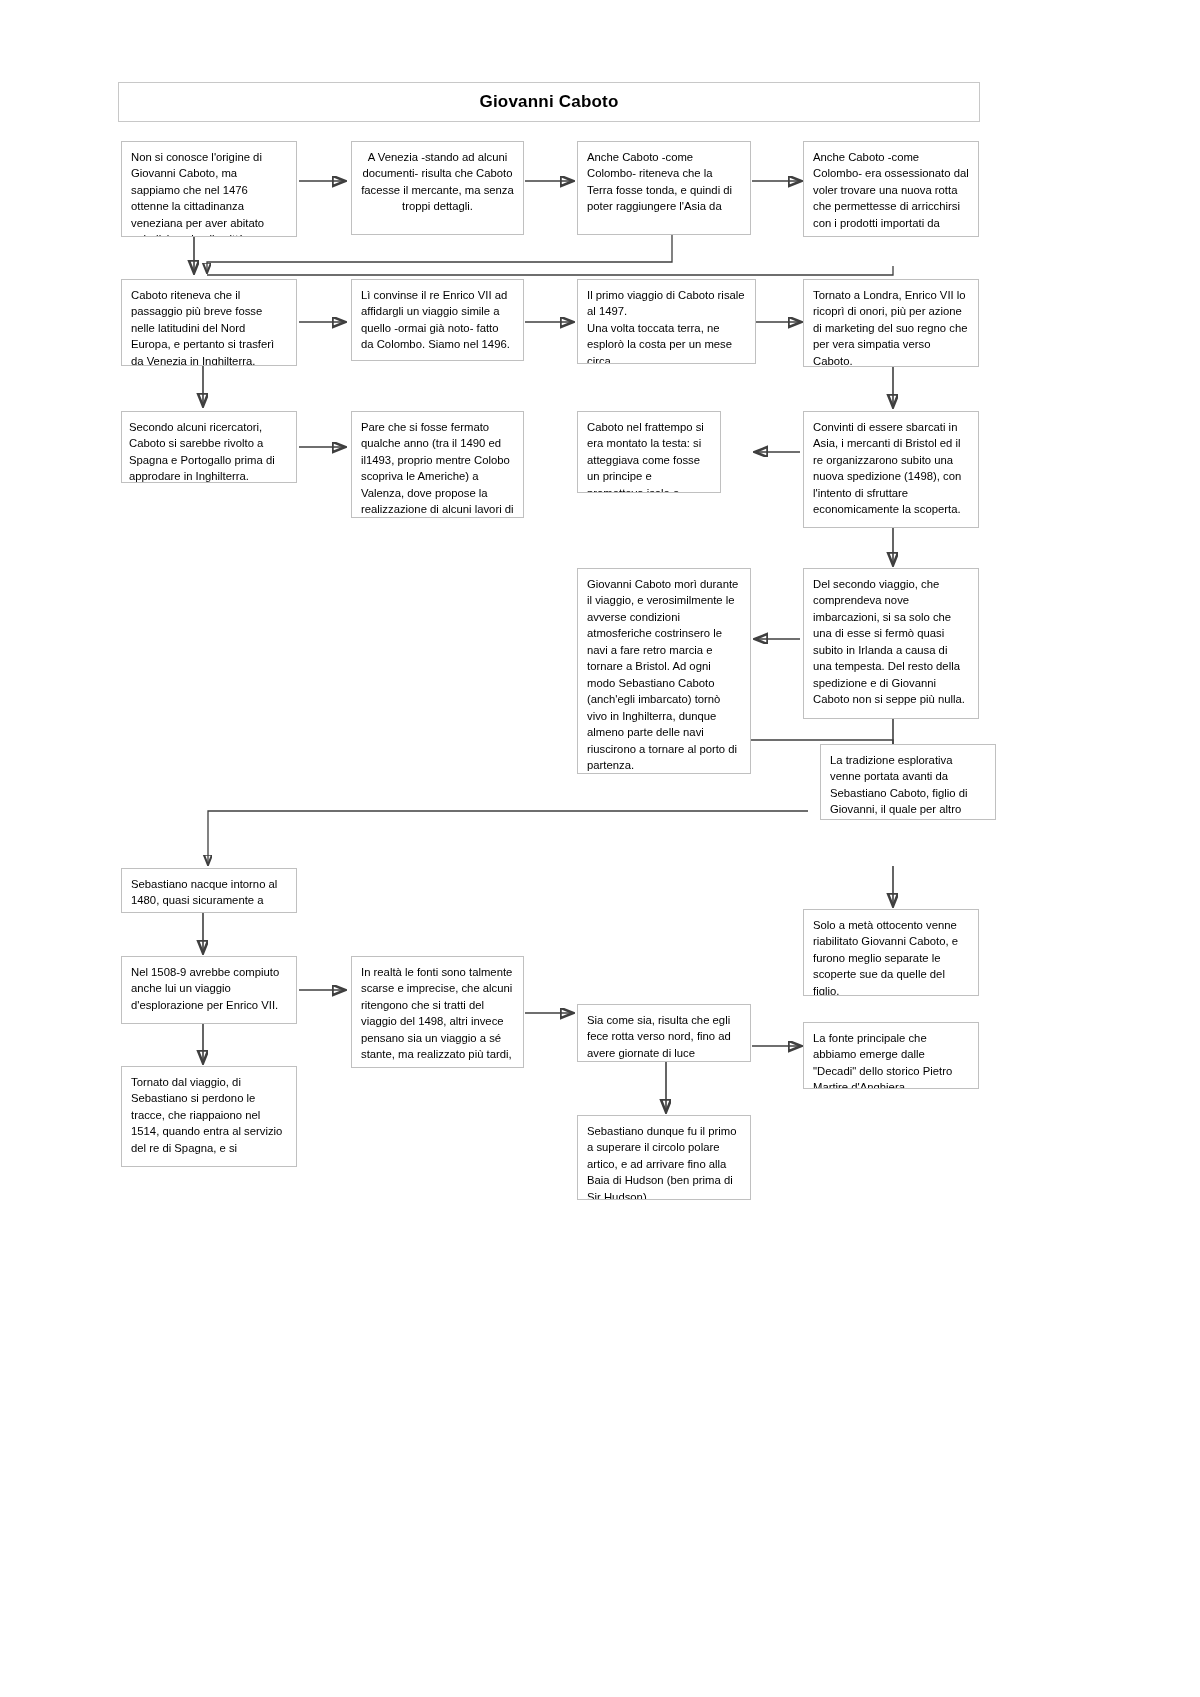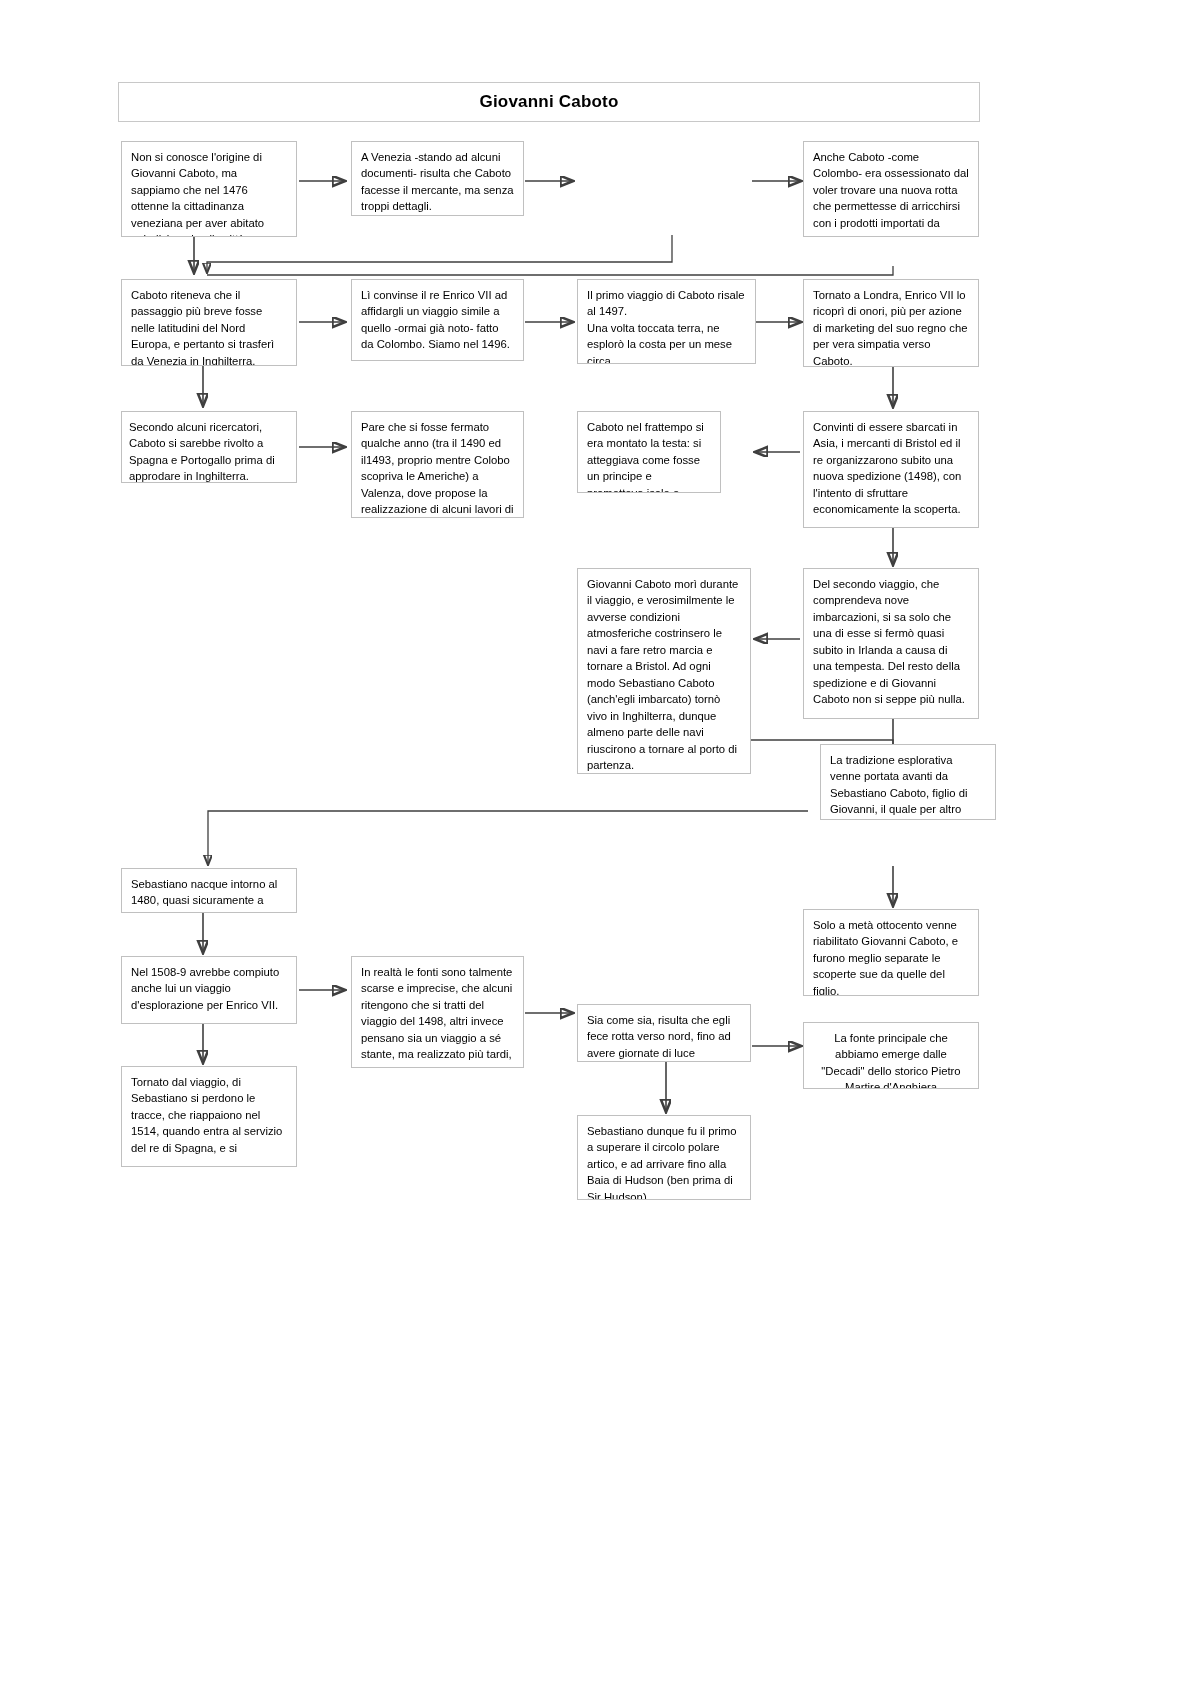--- a/index.html
+++ b/index.html
@@ -121,40 +121,41 @@
     <line x1="203" y1="1024" x2="203" y2="1062" marker-end="url(#arrow)"></line>
 
     <line x1="525" y1="1013" x2="572" y2="1013" marker-end="url(#arrow)"></line>
 
     <line x1="752" y1="1046" x2="800" y2="1046" marker-end="url(#arrow)"></line>
 
     <line x1="666" y1="1062" x2="666" y2="1111" marker-end="url(#arrow)"></line>
   </svg>
 
   <div class="node" style="left:121px; top:141px; width:176px; height:96px;">Non si conosce l'origine di Giovanni Caboto, ma sappiamo che nel 1476 ottenne la cittadinanza veneziana per aver abitato quindici anni nella città.</div>
-  <div class="node" style="left:351px; top:141px; width:173px; height:75px;">A Venezia -stando ad alcuni documenti- risulta che Caboto facesse il mercante, ma senza troppi dettagli.</div>
+  <div class="node" style="left:351px; top:141px; width:173px; height:94px;text-align:center;">A Venezia -stando ad alcuni documenti- risulta che Caboto facesse il mercante, ma senza troppi dettagli.</div>
+  <div class="node" style="left:577px; top:141px; width:174px; height:94px;">Anche Caboto -come Colombo- riteneva che la Terra fosse tonda, e quindi di poter raggiungere l'Asia da</div>
   <div class="node" style="left:803px; top:141px; width:176px; height:96px;">Anche Caboto -come Colombo- era ossessionato dal voler trovare una nuova rotta che permettesse di arricchirsi con i prodotti importati da</div>
 
   <div class="node" style="left:121px; top:279px; width:176px; height:87px;">Caboto riteneva che il passaggio più breve fosse nelle latitudini del Nord Europa, e pertanto si trasferì da Venezia in Inghilterra.</div>
   <div class="node" style="left:351px; top:279px; width:173px; height:82px;">Lì convinse il re Enrico VII ad affidargli un viaggio simile a quello -ormai già noto- fatto da Colombo. Siamo nel 1496.</div>
   <div class="node" style="left:577px; top:279px; width:179px; height:85px;">Il primo viaggio di Caboto risale al 1497.
 Una volta toccata terra, ne esplorò la costa per un mese circa.</div>
   <div class="node" style="left:803px; top:279px; width:176px; height:88px;">Tornato a Londra, Enrico VII lo ricoprì di onori, più per azione di marketing del suo regno che per vera simpatia verso Caboto.</div>
 
   <div class="node" style="left:121px; top:411px; width:176px; height:72px;padding-left:7px;">Secondo alcuni ricercatori, Caboto si sarebbe rivolto a Spagna e Portogallo prima di approdare in Inghilterra.</div>
   <div class="node" style="left:351px; top:411px; width:173px; height:107px;">Pare che si fosse fermato qualche anno (tra il 1490 ed il1493, proprio mentre Colobo scopriva le Americhe) a Valenza, dove propose la realizzazione di alcuni lavori di ampliamento del porto.</div>
   <div class="node" style="left:577px; top:411px; width:144px; height:82px;">Caboto nel frattempo si era montato la testa: si atteggiava come fosse un principe e prometteva isole e ricchezze a chicchessia.</div>
   <div class="node" style="left:803px; top:411px; width:176px; height:117px;">Convinti di essere sbarcati in Asia, i mercanti di Bristol ed il re organizzarono subito una nuova spedizione (1498), con l'intento di sfruttare economicamente la scoperta.</div>
 
   <div class="node" style="left:577px; top:568px; width:174px; height:206px;">Giovanni Caboto morì durante il viaggio, e verosimilmente le avverse condizioni atmosferiche costrinsero le navi a fare retro marcia e tornare a Bristol. Ad ogni modo Sebastiano Caboto (anch'egli imbarcato) tornò vivo in Inghilterra, dunque almeno parte delle navi riuscirono a tornare al porto di partenza.</div>
   <div class="node" style="left:803px; top:568px; width:176px; height:151px;">Del secondo viaggio, che comprendeva nove imbarcazioni, si sa solo che una di esse si fermò quasi subito in Irlanda a causa di una tempesta. Del resto della spedizione e di Giovanni Caboto non si seppe più nulla.</div>
 
   <div class="node" style="left:803px; top:744px; width:176px; height:76px;margin-left:17px;">La tradizione esplorativa venne portata avanti da Sebastiano Caboto, figlio di Giovanni, il quale per altro prese il merito di parte delle scoperte paterne.</div>
   <div class="node" style="left:803px; top:909px; width:176px; height:87px;">Solo a metà ottocento venne riabilitato Giovanni Caboto, e furono meglio separate le scoperte sue da quelle del figlio.</div>
-  <div class="node" style="left:803px; top:1022px; width:176px; height:67px;text-align:center;">La fonte principale che abbiamo emerge dalle "Decadi" dello storico Pietro Martire d'Anghiera</div>
+  <div class="node" style="left:803px; top:1022px; width:176px; height:67px;">La fonte principale che abbiamo emerge dalle "Decadi" dello storico Pietro Martire d'Anghiera</div>
 
   <div class="node" style="left:121px; top:868px; width:176px; height:45px;">Sebastiano nacque intorno al 1480, quasi sicuramente a Venezia.</div>
   <div class="node" style="left:121px; top:956px; width:176px; height:68px;">Nel 1508-9 avrebbe compiuto anche lui un viaggio d'esplorazione per Enrico VII.</div>
   <div class="node" style="left:121px; top:1066px; width:176px; height:101px;">Tornato dal viaggio, di Sebastiano si perdono le tracce, che riappaiono nel 1514, quando entra al servizio del re di Spagna, e si</div>
 
   <div class="node" style="left:351px; top:956px; width:173px; height:112px;">In realtà le fonti sono talmente scarse e imprecise, che alcuni ritengono che si tratti del viaggio del 1498, altri invece pensano sia un viaggio a sé stante, ma realizzato più tardi, nel 1516.</div>
   <div class="node" style="left:577px; top:1004px; width:174px; height:58px;">Sia come sia, risulta che egli fece rotta verso nord, fino ad avere giornate di luce ininterrotta, e banchi di ghiaccio nel mare. Poi a ovest.</div>
   <div class="node" style="left:577px; top:1115px; width:174px; height:85px;">Sebastiano dunque fu il primo a superare il circolo polare artico, e ad arrivare fino alla Baia di Hudson (ben prima di Sir Hudson).</div>
 
 </div>

